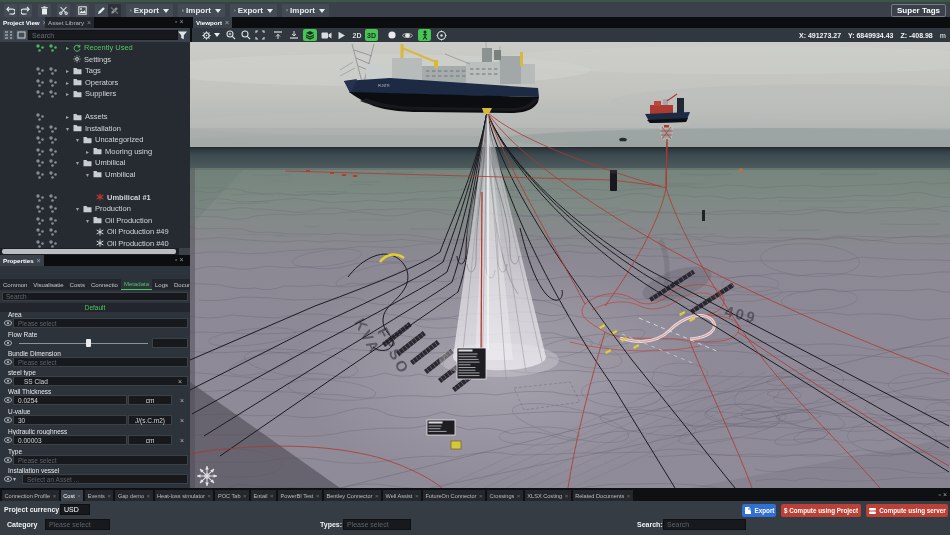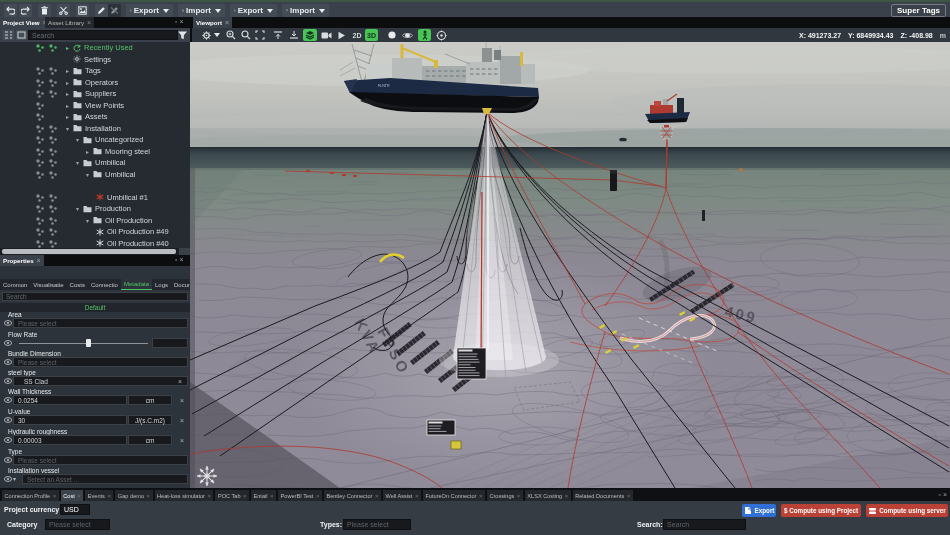--- a/index.html
+++ b/index.html
@@ -283,51 +283,33 @@
           <span class="tarr">▸</span>
           <svg width="9" height="8" viewBox="0 0 9 8" style="margin-right:3px;">
             <path d="M0.5,1 h3 l1,1.2 h4 v5 h-8 Z" fill="#c9cdd1"></path>
           </svg>
           <span class="tlbl" style="color:#d2d6d9;">Suppliers</span>
           <span class="rmark">
             <span>▾</span>
             <span>✓</span>
           </span>
         </div>
-        <div class="trow" style="top:57.5px;">
+        <div class="trow" style="top:69.0px;">
           <span class="gut" style="left:3px;">
             <svg width="10" height="10" viewBox="0 0 10 10">
               <circle cx="3" cy="3" r="1.7" fill="#868d94"></circle>
               <circle cx="7.5" cy="4.5" r="1.3" fill="#868d94"></circle>
               <circle cx="4.5" cy="7.5" r="1.3" fill="#868d94"></circle>
             </svg>
           </span>
           <span style="width:34px;" class="tind"></span>
           <span class="tarr">▸</span>
           <svg width="9" height="8" viewBox="0 0 9 8" style="margin-right:3px;">
             <path d="M0.5,1 h3 l1,1.2 h4 v5 h-8 Z" fill="#c9cdd1"></path>
           </svg>
-          <span class="tlbl" style="color:#d2d6d9;">View Points</span>
-          <span class="rmark">
-            <span>✓</span>
-          </span>
-        </div>
-        <div class="trow" style="top:69.0px;">
-          <span class="gut" style="left:3px;">
-            <svg width="10" height="10" viewBox="0 0 10 10">
-              <circle cx="3" cy="3" r="1.7" fill="#868d94"></circle>
-              <circle cx="7.5" cy="4.5" r="1.3" fill="#868d94"></circle>
-              <circle cx="4.5" cy="7.5" r="1.3" fill="#868d94"></circle>
-            </svg>
-          </span>
-          <span style="width:34px;" class="tind"></span>
-          <span class="tarr">▸</span>
-          <svg width="9" height="8" viewBox="0 0 9 8" style="margin-right:3px;">
-            <path d="M0.5,1 h3 l1,1.2 h4 v5 h-8 Z" fill="#c9cdd1"></path>
-          </svg>
           <span class="tlbl" style="color:#d2d6d9;">Assets</span>
           <span class="rmark">
             <span>▾</span>
             <span>✓</span>
           </span>
         </div>
         <div class="trow" style="top:80.5px;">
           <span class="gut" style="left:3px;">
             <svg width="10" height="10" viewBox="0 0 10 10">
               <circle cx="3" cy="3" r="1.7" fill="#868d94"></circle>
@@ -392,21 +374,21 @@
               <circle cx="3" cy="3" r="1.7" fill="#868d94"></circle>
               <circle cx="7.5" cy="4.5" r="1.3" fill="#868d94"></circle>
               <circle cx="4.5" cy="7.5" r="1.3" fill="#868d94"></circle>
             </svg>
           </span>
           <span style="width:54px;" class="tind"></span>
           <span class="tarr">▸</span>
           <svg width="9" height="8" viewBox="0 0 9 8" style="margin-right:3px;">
             <path d="M0.5,1 h3 l1,1.2 h4 v5 h-8 Z" fill="#c9cdd1"></path>
           </svg>
-          <span class="tlbl" style="color:#d2d6d9;">Mooring steel</span>
+          <span class="tlbl" style="color:#d2d6d9;">Mooring using</span>
           <span class="rmark">
             <span>▾</span>
             <span>✓</span>
           </span>
         </div>
         <div class="trow" style="top:115.0px;">
           <span class="gut" style="left:3px;">
             <svg width="10" height="10" viewBox="0 0 10 10">
               <circle cx="3" cy="3" r="1.7" fill="#868d94"></circle>
               <circle cx="7.5" cy="4.5" r="1.3" fill="#868d94"></circle>
@@ -450,21 +432,21 @@
           <span class="tarr">▾</span>
           <svg width="9" height="8" viewBox="0 0 9 8" style="margin-right:3px;">
             <path d="M0.5,1 h3 l1,1.2 h4 v5 h-8 Z" fill="#c9cdd1"></path>
           </svg>
           <span class="tlbl" style="color:#d2d6d9;">Umbilical</span>
           <span class="rmark">
             <span>▾</span>
             <span>✓</span>
           </span>
         </div>
-        <div class="trow" style="top:149.5px;">
+        <div class="trow" style="top:149.5px;font-weight:bold;">
           <span class="gut" style="left:3px;">
             <svg width="10" height="10" viewBox="0 0 10 10">
               <circle cx="3" cy="3" r="1.7" fill="#868d94"></circle>
               <circle cx="7.5" cy="4.5" r="1.3" fill="#868d94"></circle>
               <circle cx="4.5" cy="7.5" r="1.3" fill="#868d94"></circle>
             </svg>
           </span>
           <span class="gut" style="left:16px;">
             <svg width="10" height="10" viewBox="0 0 10 10">
               <circle cx="3" cy="3" r="1.7" fill="#868d94"></circle>

